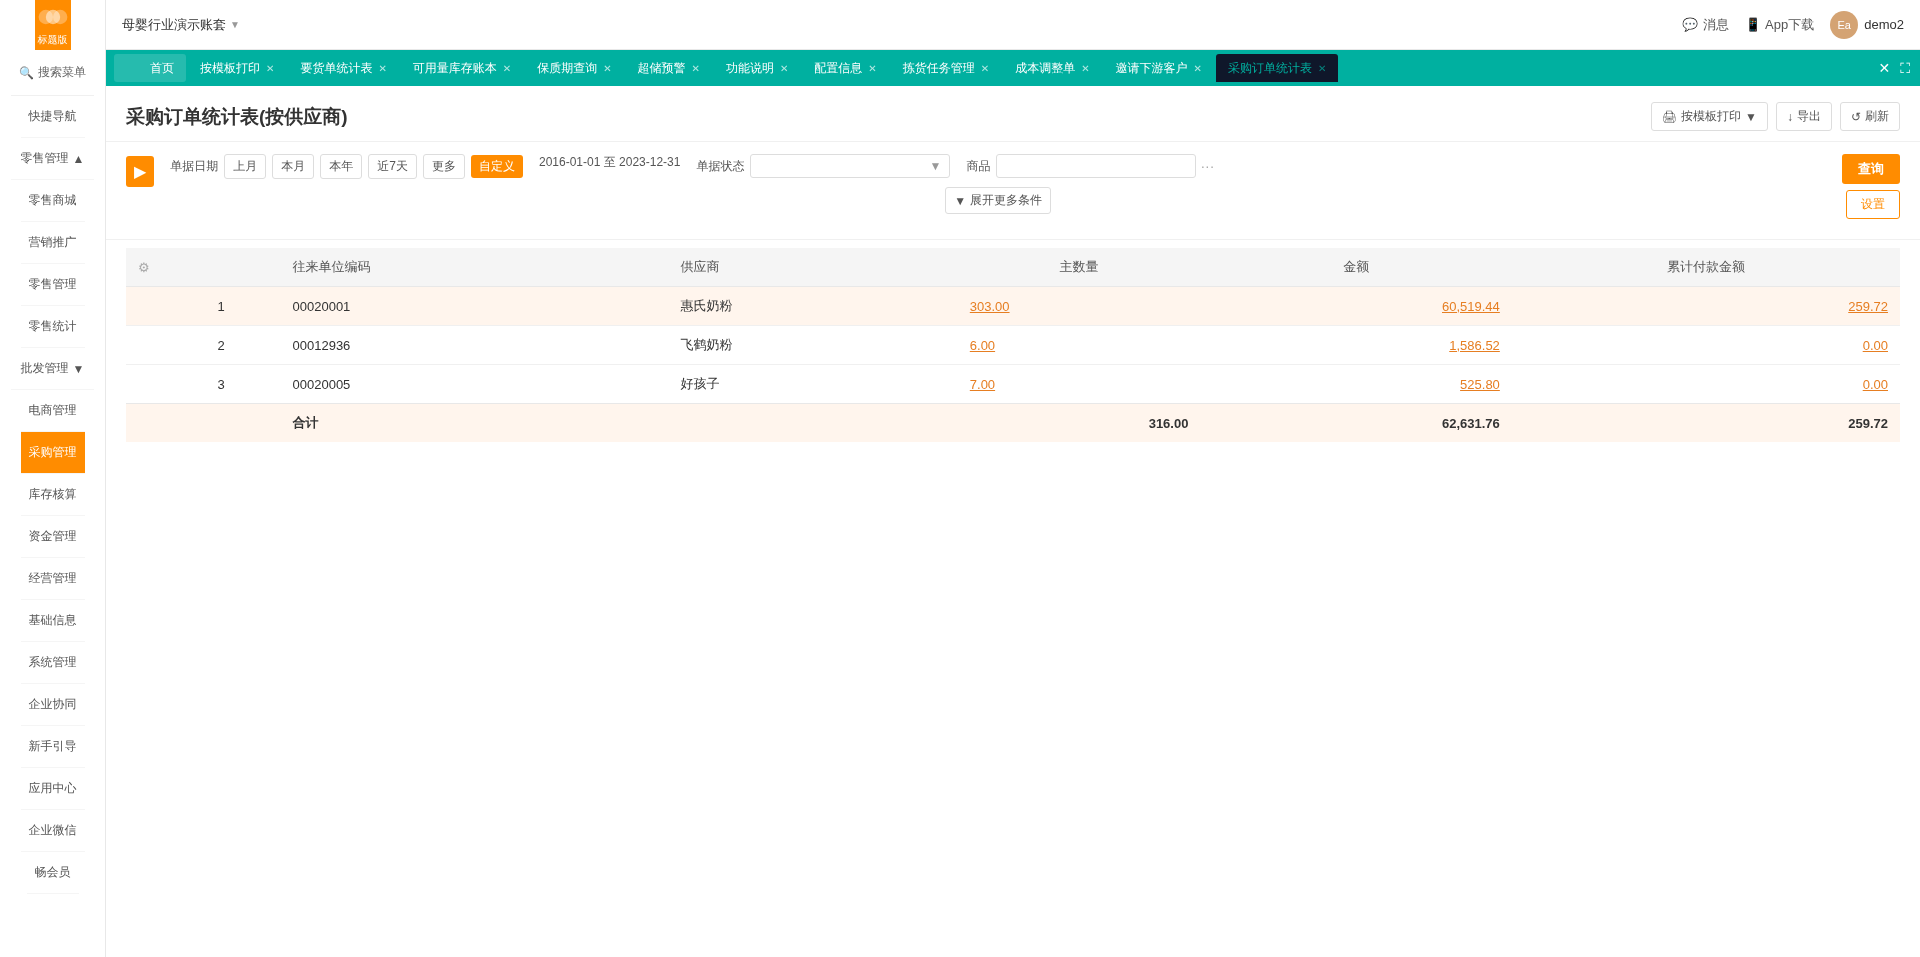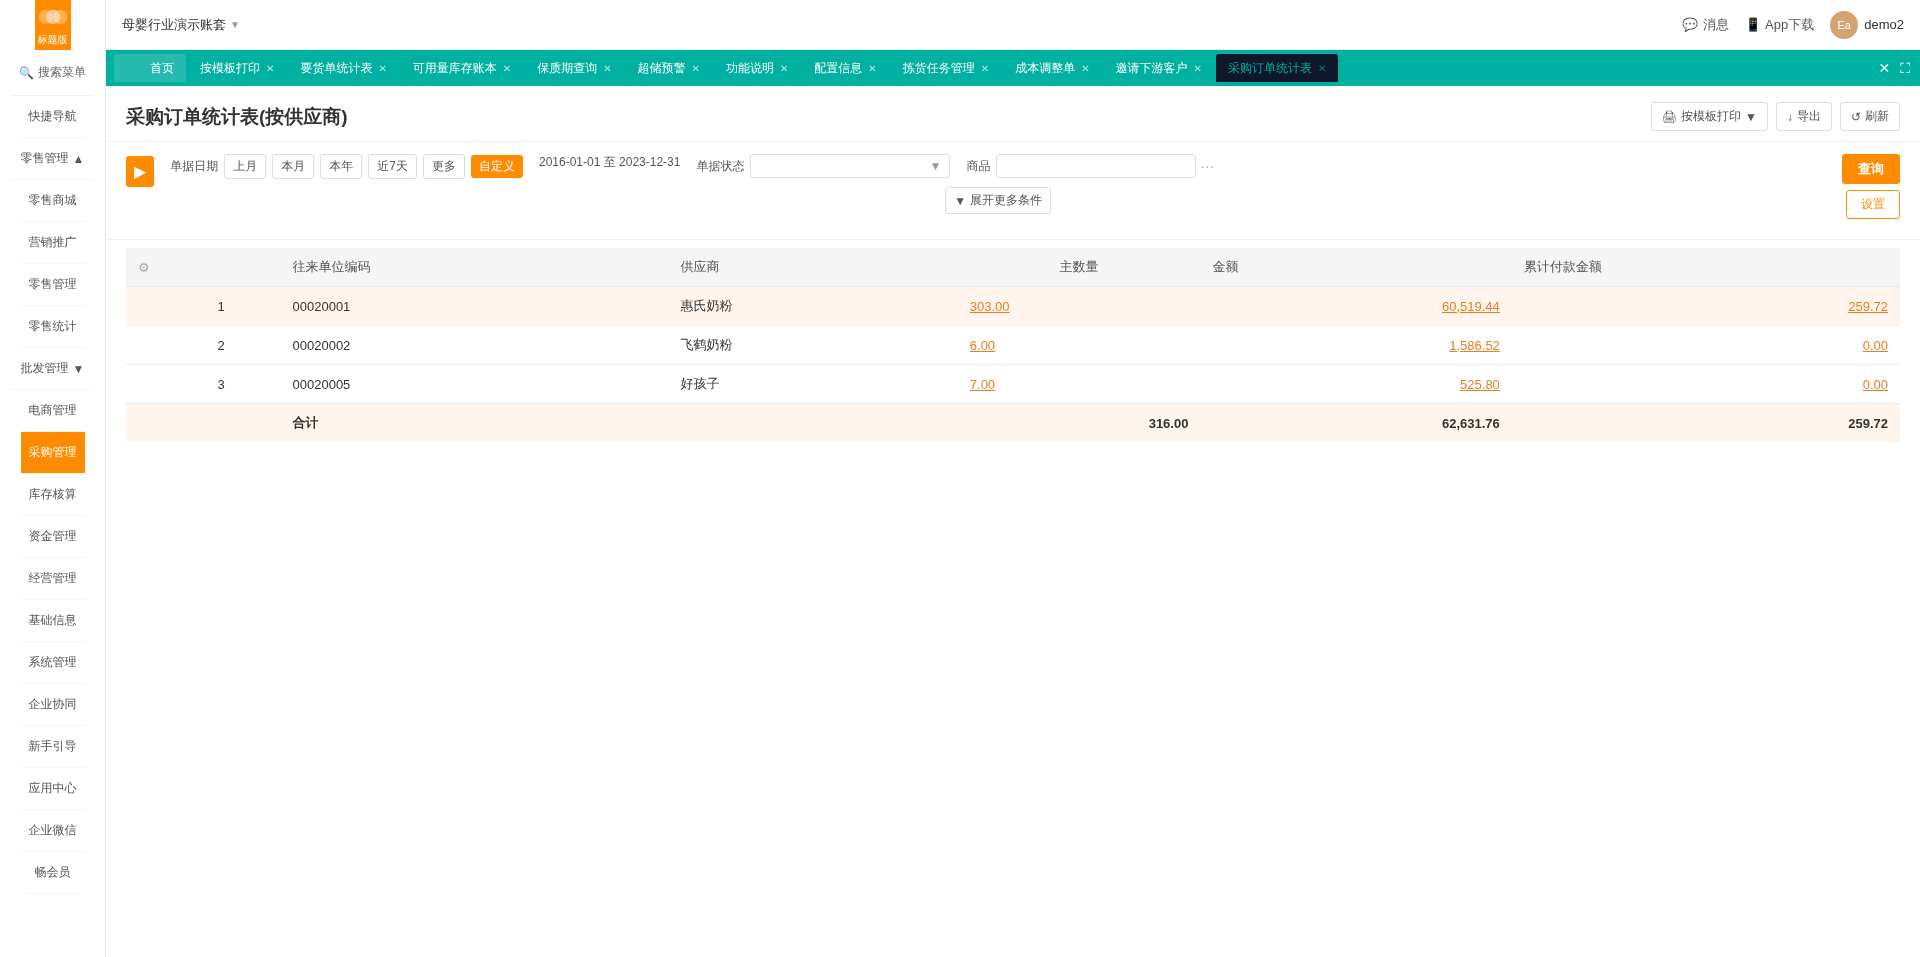--- a/index.html
+++ b/index.html
@@ -68,21 +68,21 @@
     .filter-select-arrow { color: #999; }
     .filter-input { border: 1px solid #ddd; background: #fff; padding: 4px 8px; border-radius: 3px; min-width: 200px; font-size: 12px; color: #999; }
     .filter-more-btn { display: flex; align-items: center; gap: 4px; cursor: pointer; color: #555; font-size: 12px; padding: 4px 8px; border: 1px solid #ddd; border-radius: 3px; background: #fff; }
 
     
     .table-wrapper { padding: 0 20px 20px; }
     table { width: 100%; border-collapse: collapse; margin-top: 8px; }
     thead tr { background: #f5f5f5; }
     thead th { padding: 10px 12px; text-align: left; font-size: 13px; color: #555; font-weight: normal; border-bottom: 1px solid #e8e8e8; }
     thead th.num { text-align: center; }
-    thead th.amount { text-align: left; }
+    thead th.amount { text-align: center; }
     tbody tr { border-bottom: 1px solid #f0f0f0; }
     tbody tr:nth-child(1) { background: #fff5ed; }
     tbody td { padding: 10px 12px; font-size: 13px; color: #333; }
     tbody td.num { text-align: left; color: #e67e22; text-decoration: underline; cursor: pointer; }
     tbody td.amount { text-align: right; color: #e67e22; text-decoration: underline; cursor: pointer; }
     tbody td.center { text-align: center; }
     tfoot tr { background: #fff5ed; }
     tfoot td { padding: 10px 12px; font-size: 13px; font-weight: bold; border-top: 1px solid #e8e8e8; }
     tfoot td.num { text-align: right; }
 
@@ -363,21 +363,21 @@
             <td class="center">1</td>
             <td>00020001</td>
             <td>惠氏奶粉</td>
             <td class="num">303.00</td>
             <td class="amount">60,519.44</td>
             <td class="amount">259.72</td>
           </tr>
           <tr>
             <td></td>
             <td class="center">2</td>
-            <td>00020002</td>
+            <td>00012936</td>
             <td>飞鹤奶粉</td>
             <td class="num">6.00</td>
             <td class="amount">1,586.52</td>
             <td class="amount">0.00</td>
           </tr>
           <tr>
             <td></td>
             <td class="center">3</td>
             <td>00020005</td>
             <td>好孩子</td>

